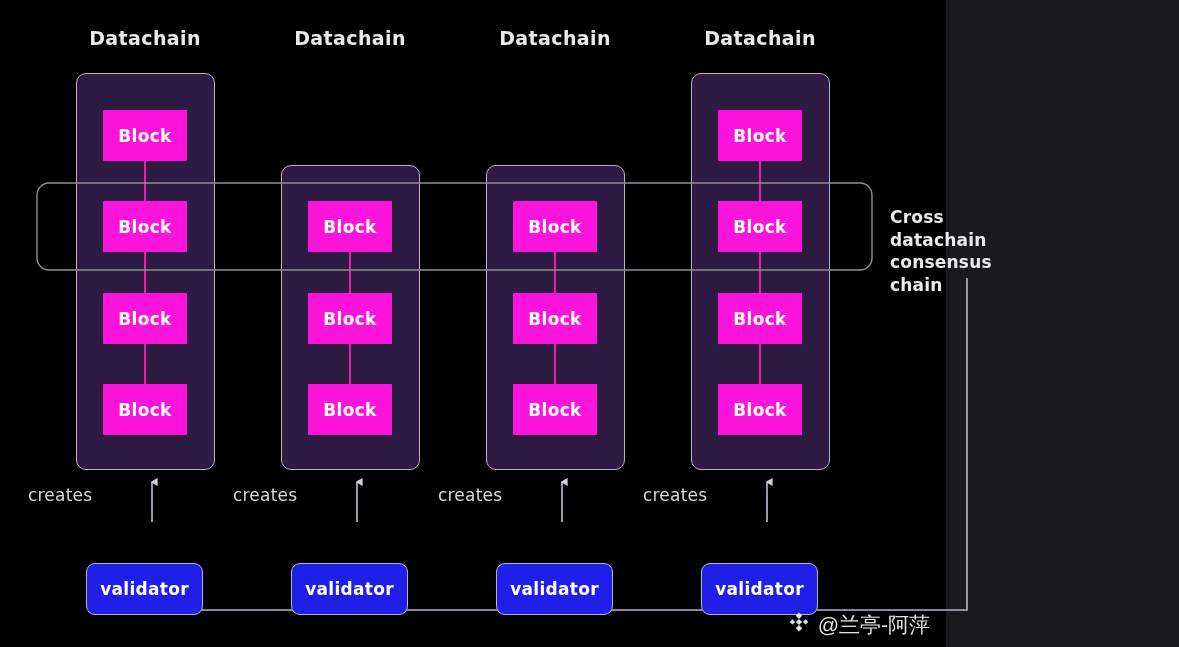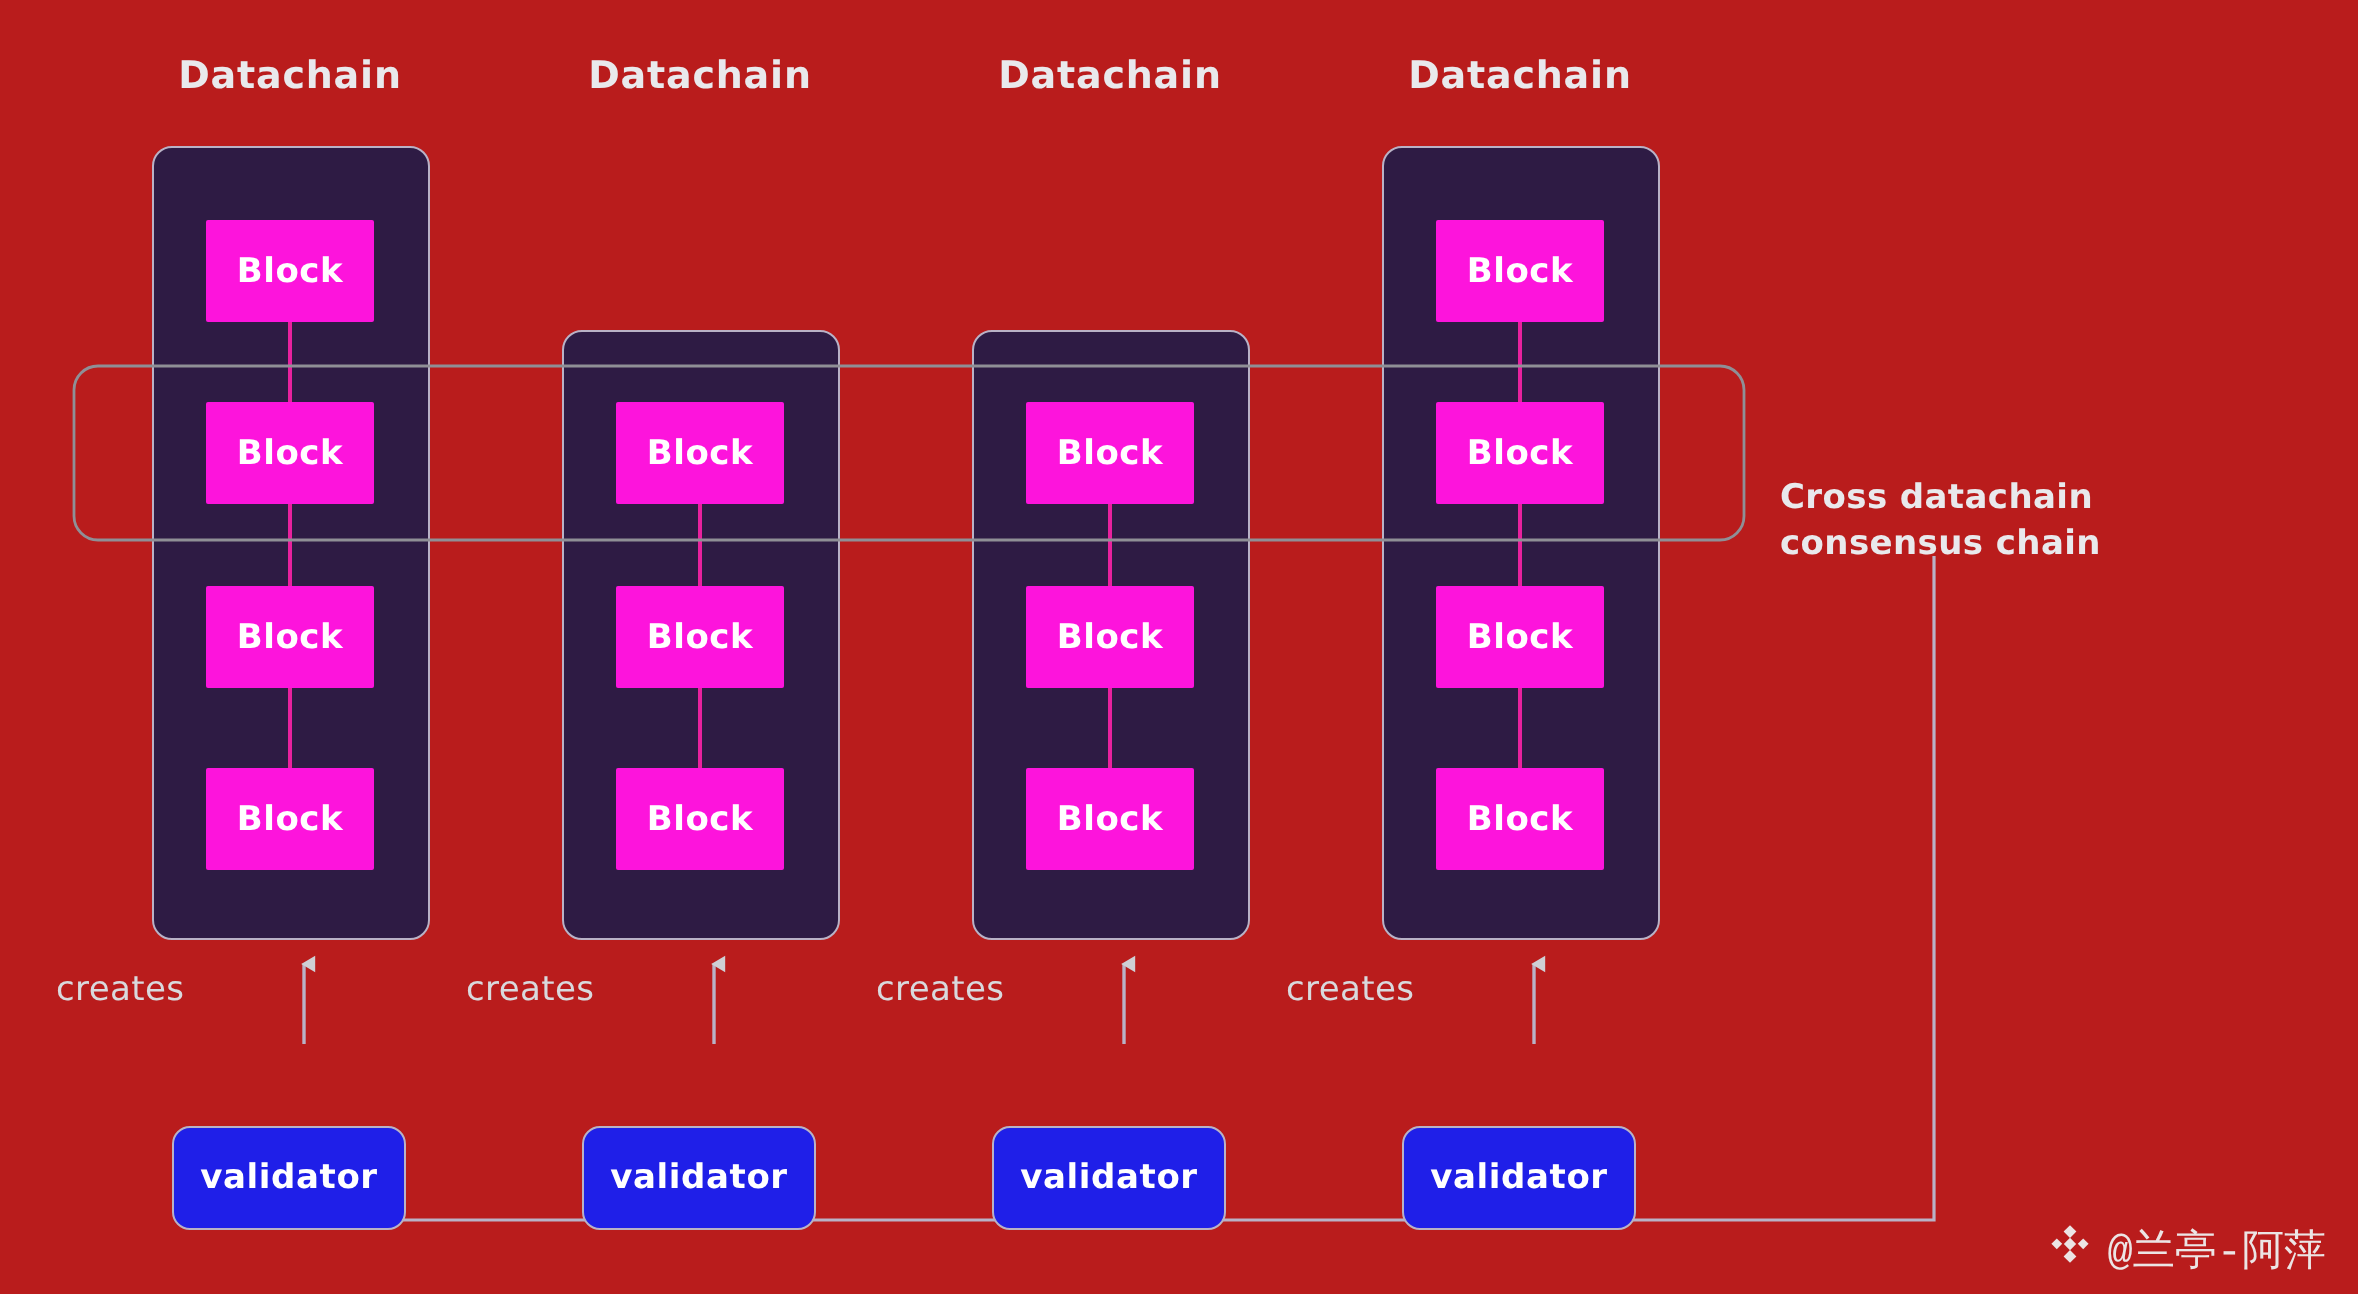--- a/index.html
+++ b/index.html
@@ -4,22 +4,22 @@
 <style>
   * { box-sizing: border-box; margin: 0; padding: 0; }
   html, body {
     width: 1179px; height: 647px;
     background: #1a1a1c;
     font-family: "DejaVu Sans", sans-serif;
     overflow: hidden;
   }
   #stage {
     position: relative;
-    width: 1179px; height: 647px;
-    background: #b91c1c;
+    width: 946px; height: 647px;
+    background: #000000;
   }
   svg.layer {
     position: absolute; left: 0; top: 0;
     width: 1179px; height: 647px;
     pointer-events: none;
   }
   .dc-label {
     position: absolute;
     font-size: 19px;
     font-weight: 700;
@@ -71,34 +71,33 @@
     padding-left: 28px;
   }
   .note {
     position: absolute;
     font-size: 17px;
     font-weight: 700;
     color: #e9e9ec;
     line-height: 1.33;
     letter-spacing: 0.2px;
     white-space: pre-line;
-    margin-top: 32px;
   }
   .watermark {
     position: absolute;
     right: 16px; bottom: 8px;
     display: flex;
     align-items: center;
     gap: 7px;
     color: #efefef;
     font-size: 21px;
     font-weight: 500;
     opacity: 0.95;
   }
-  .watermark .wm-text { font-family: Liberation Mono, monospace; }
+  .watermark .wm-text { font-family: Liberation Sans, sans-serif; }
 </style>
 </head>
 <body>
 
 <div id="stage">
 
   <div class="dc-label" style="left:45px; top:27px;">Datachain</div>
   <div class="dc-label" style="left:250px; top:27px;">Datachain</div>
   <div class="dc-label" style="left:455px; top:27px;">Datachain</div>
   <div class="dc-label" style="left:660px; top:27px;">Datachain</div>

